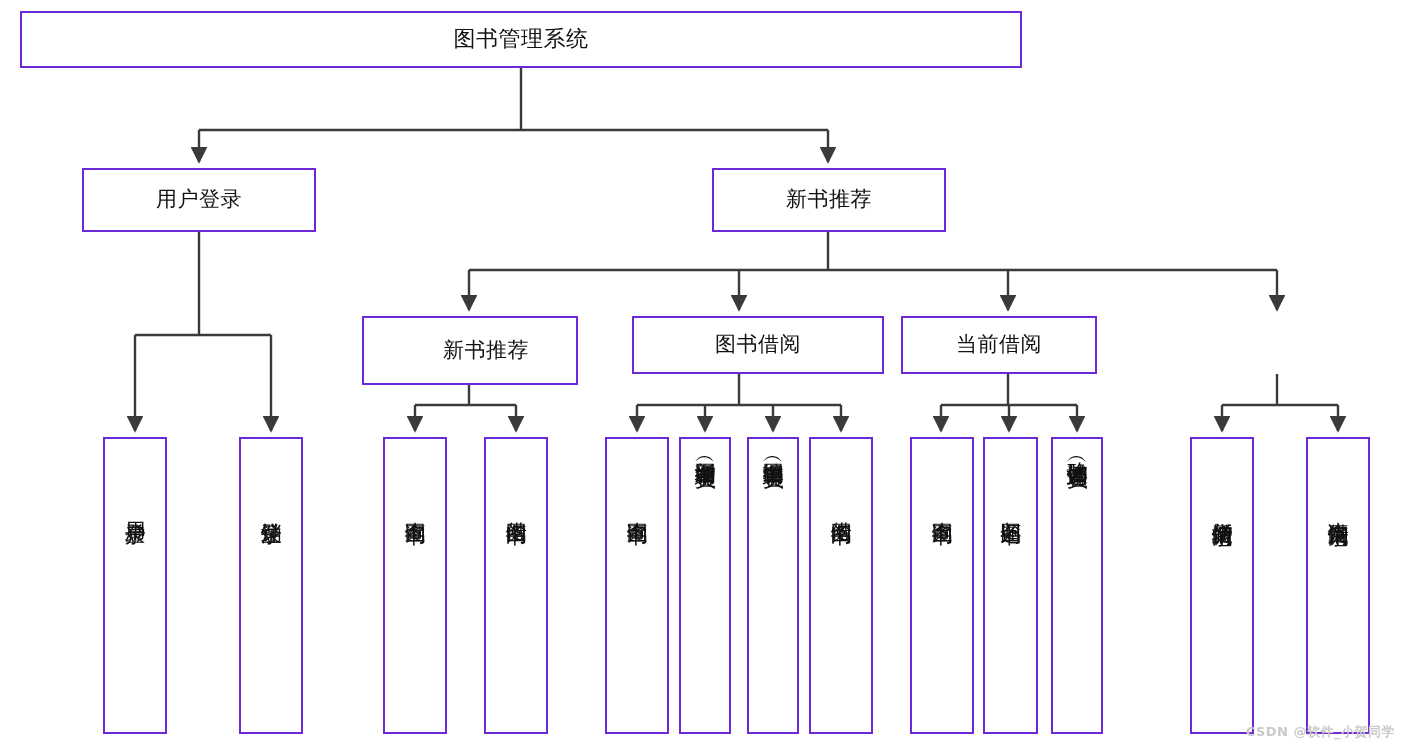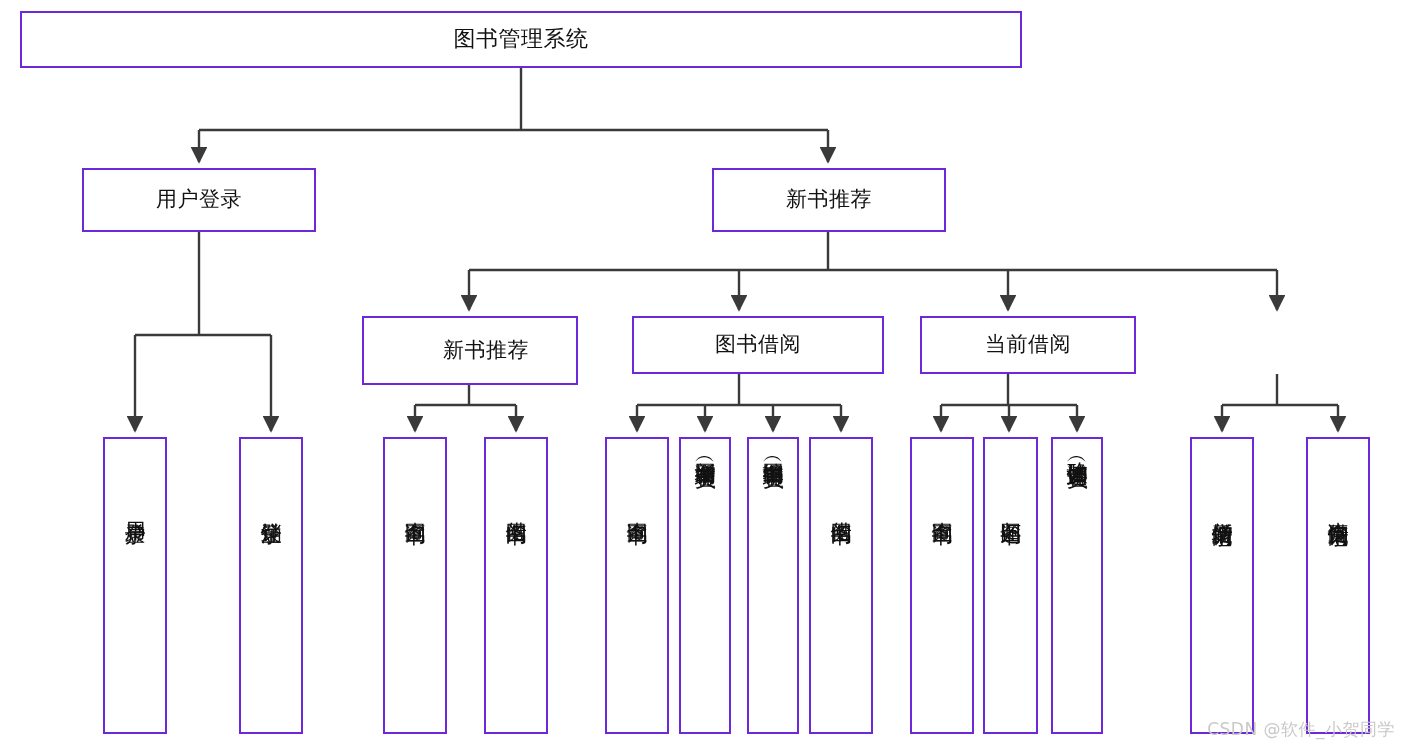--- a/index.html
+++ b/index.html
@@ -60,25 +60,26 @@
   .node.vertical.mid .node-label {
     margin-top: 60px;
   }
   .node.root .node-label {
     font-size: 22px;
   }
   #watermark {
     position: absolute;
     right: 10px;
     bottom: 6px;
-    font-size: 17px;
+    font-size: 13px;
     color: #c9c9c9;
     letter-spacing: 0.5px;
     white-space: nowrap;
     pointer-events: none;
+    font-weight: bold;
   }
 </style>
 </head>
 <body>
 
 <div id="diagram-root">
 
   <svg class="edge-layer" viewBox="0 0 1405 747" xmlns="http://www.w3.org/2000/svg">
     <defs>
       <marker id="arrow" viewBox="0 0 10 10" refX="9" refY="5" markerWidth="7" markerHeight="7" orient="auto-start-reverse">
@@ -139,21 +140,21 @@
   <div class="node horizontal" style="left:712px; top:168px; width:234px; height:64px;">
     <span class="node-label">新书推荐</span>
   </div>
 
   <div class="node horizontal" style="left:362px; top:316px; width:216px; height:69px;padding-left:32px;">
     <span class="node-label">新书推荐</span>
   </div>
   <div class="node horizontal" style="left:632px; top:316px; width:252px; height:58px;">
     <span class="node-label">图书借阅</span>
   </div>
-  <div class="node horizontal" style="left:920px; top:316px; width:216px; height:58px;">
+  <div class="node horizontal" style="left:901px; top:316px; width:196px; height:58px;">
     <span class="node-label">当前借阅</span>
   </div>
 
   <div class="node vertical mid" style="left:103px; top:437px; width:64px; height:297px;">
     <span class="node-label">用户登录</span>
   </div>
   <div class="node vertical mid" style="left:239px; top:437px; width:64px; height:297px;">
     <span class="node-label">注销登录</span>
   </div>
 

